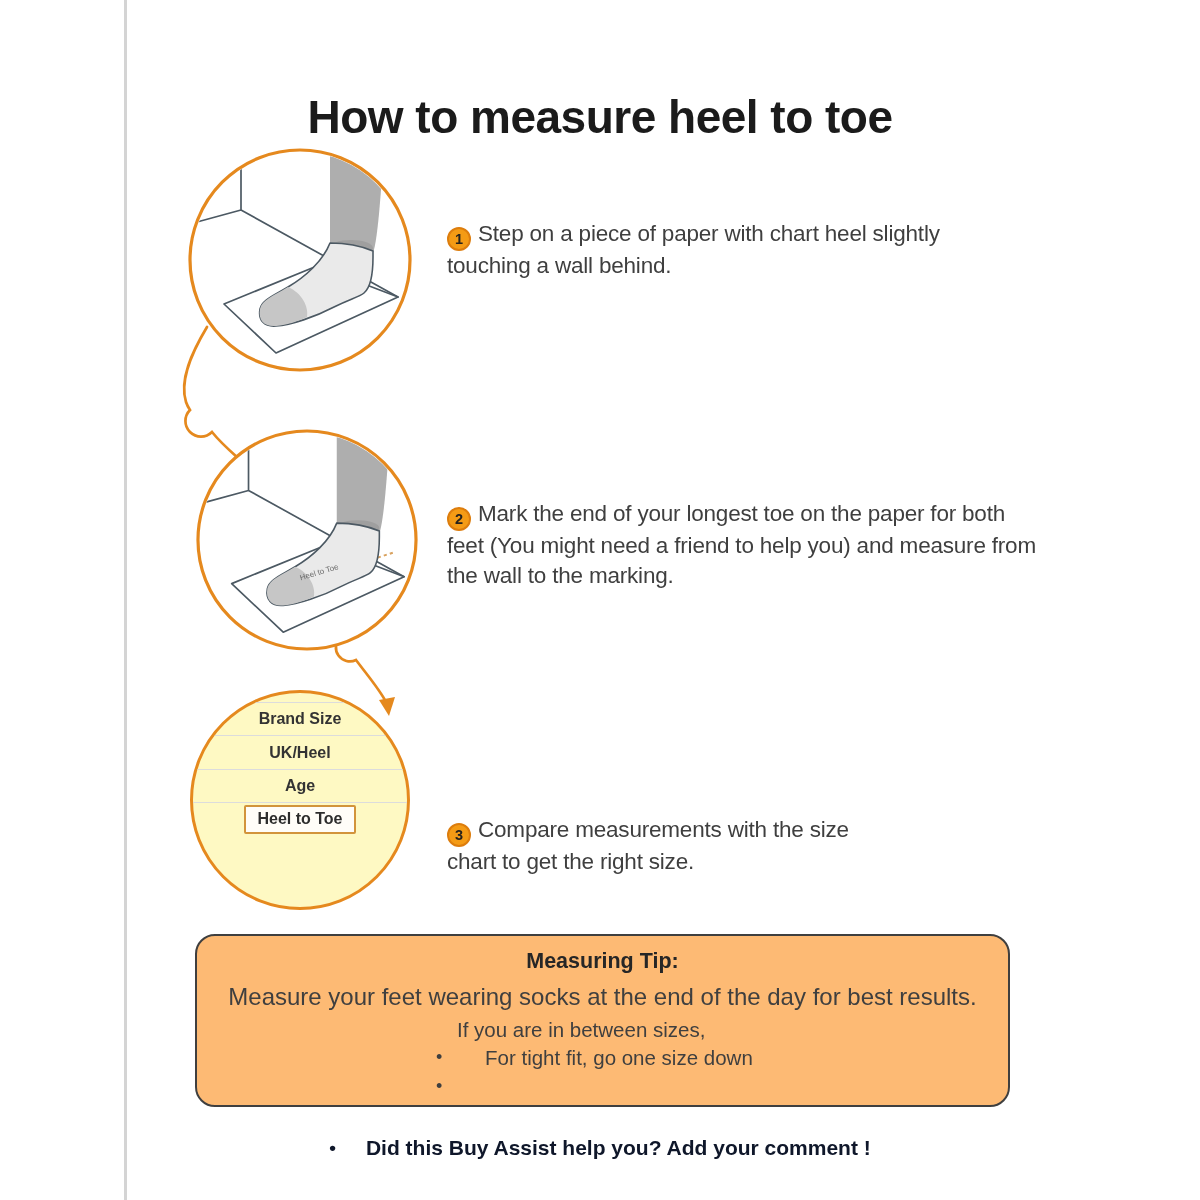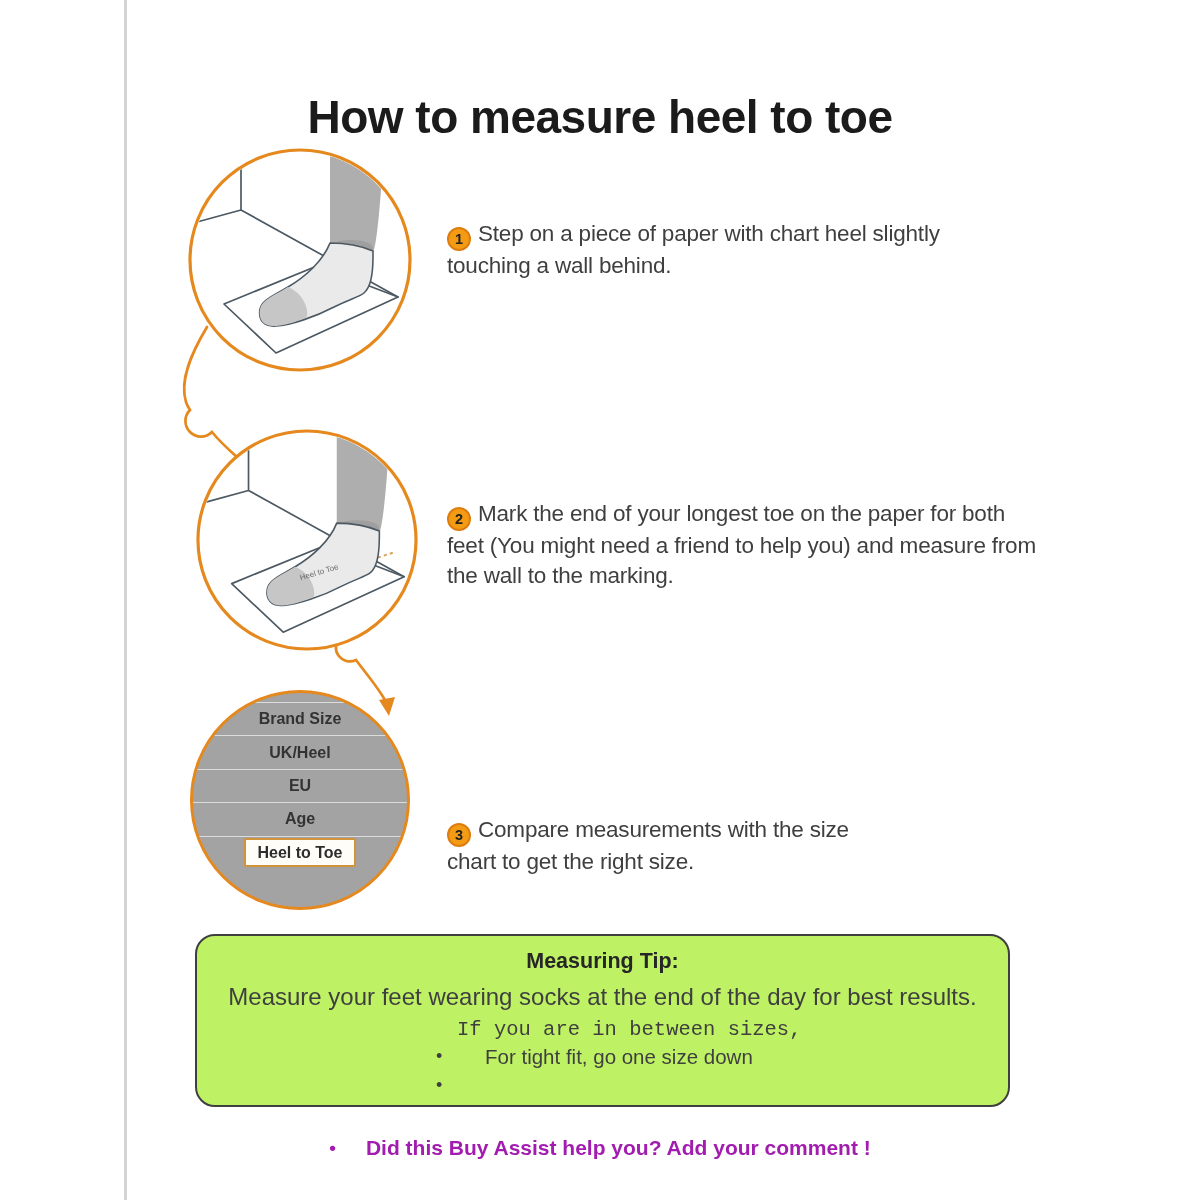--- a/index.html
+++ b/index.html
@@ -29,21 +29,21 @@
   .toecap{fill:var(--toe-gray);}
   .dash{stroke:var(--tan);stroke-width:2;stroke-dasharray:3.2 3.2;fill:none;}
   .measure-label{font-size:8px;fill:#6a6a6a;font-family:"Liberation Sans",sans-serif;}
   
   .connectors{position:absolute;left:0;top:0;width:1200px;height:1200px;pointer-events:none;}
   .squiggle{stroke:var(--accent);stroke-width:2.7;fill:none;stroke-linecap:round;}
   .accent-fill{fill:var(--accent);}
   
   .chart-circle{
     position:absolute;left:190px;top:690px;width:220px;height:220px;border-radius:50%;
-    border:3px solid var(--accent);background:#a3a3a3;overflow:hidden;box-sizing:border-box;
+    border:3px solid var(--accent);background:#fef9c3;overflow:hidden;box-sizing:border-box;
   }
   .chart-rows{position:absolute;left:-12px;right:-12px;top:9px;}
   .chart-row{
     height:32.4px;display:flex;align-items:center;justify-content:center;
     font-size:16px;font-weight:bold;color:#333;border-bottom:1px solid var(--separator);
   }
   .chart-row.first{border-top:1px solid var(--separator);}
   .chart-row.last{border-bottom:none;}
   .heel-box{
     border:2px solid var(--chart-box-border);border-radius:2px;background:#fffdf8;
@@ -60,32 +60,32 @@
   .step-3{top:771px;width:452px;margin-top:44px;}
   .badge{
     display:inline-flex;width:24px;height:24px;border-radius:50%;box-sizing:border-box;
     background:var(--badge-fill);border:2px solid var(--badge-border);
     color:#26221c;font-weight:bold;font-size:14.5px;line-height:1;
     align-items:center;justify-content:center;margin-right:7px;vertical-align:-3px;
   }
   
   .tip-box{
     position:absolute;left:195px;top:934px;width:815px;height:173px;box-sizing:border-box;
-    border:2px solid var(--tip-box-border);border-radius:20px;background:#bef264;
+    border:2px solid var(--tip-box-border);border-radius:20px;background:#fdba74;
   }
   .tip-title{text-align:center;margin-top:13px;font-size:21.5px;font-weight:bold;color:#262626;}
   .tip-line1{text-align:center;margin-top:9px;font-size:24px;color:var(--text);}
   .tip-group{margin-left:237px;margin-top:7px;font-size:20.5px;color:var(--text);}
-  .tip-line2{padding-left:23px;font-family:Liberation Mono, monospace;}
+  .tip-line2{padding-left:23px;}
   .tip-bullet{display:flex;margin-top:2px;line-height:27px;}
   .tip-bullet .dot{width:51px;padding-left:2px;box-sizing:border-box;font-size:18px;}
   
   .footer{
     position:absolute;top:1136px;left:0;width:1200px;text-align:center;
-    font-size:21px;font-weight:bold;color:#a21caf;
+    font-size:21px;font-weight:bold;color:#0f172a;
   }
   .footer .dot{display:inline-block;margin-right:30px;font-size:19px;vertical-align:1px;}
 </style>
 </head>
 <body>
 
 <div class="divider"></div>
 
 <h1 class="page-title">How to measure heel to toe</h1>
 
@@ -133,23 +133,20 @@
 
 <div class="chart-circle">
   <div class="chart-rows">
     <div class="chart-row first">
       <span>Brand Size</span>
     </div>
     <div class="chart-row">
       <span>UK/Heel</span>
     </div>
     <div class="chart-row">
-      <span>EU</span>
-    </div>
-    <div class="chart-row">
       <span>Age</span>
     </div>
     <div class="chart-row last">
       <span class="heel-box">Heel to Toe</span>
     </div>
   </div>
 </div>
 
 <p class="step step-1">
   <span class="badge">1</span><span>Step on a piece of paper with chart heel slightly touching a wall behind.</span>

